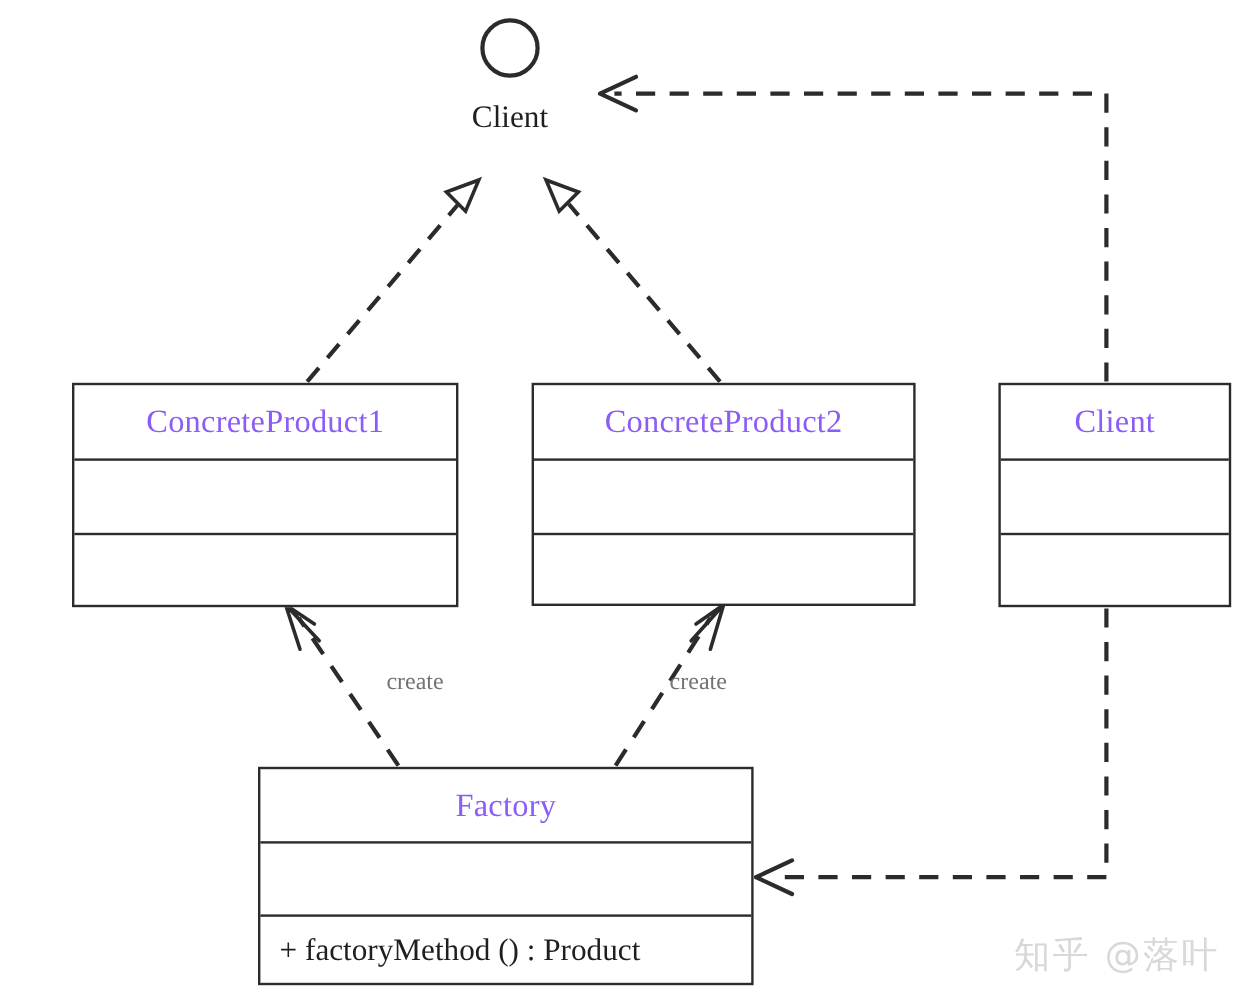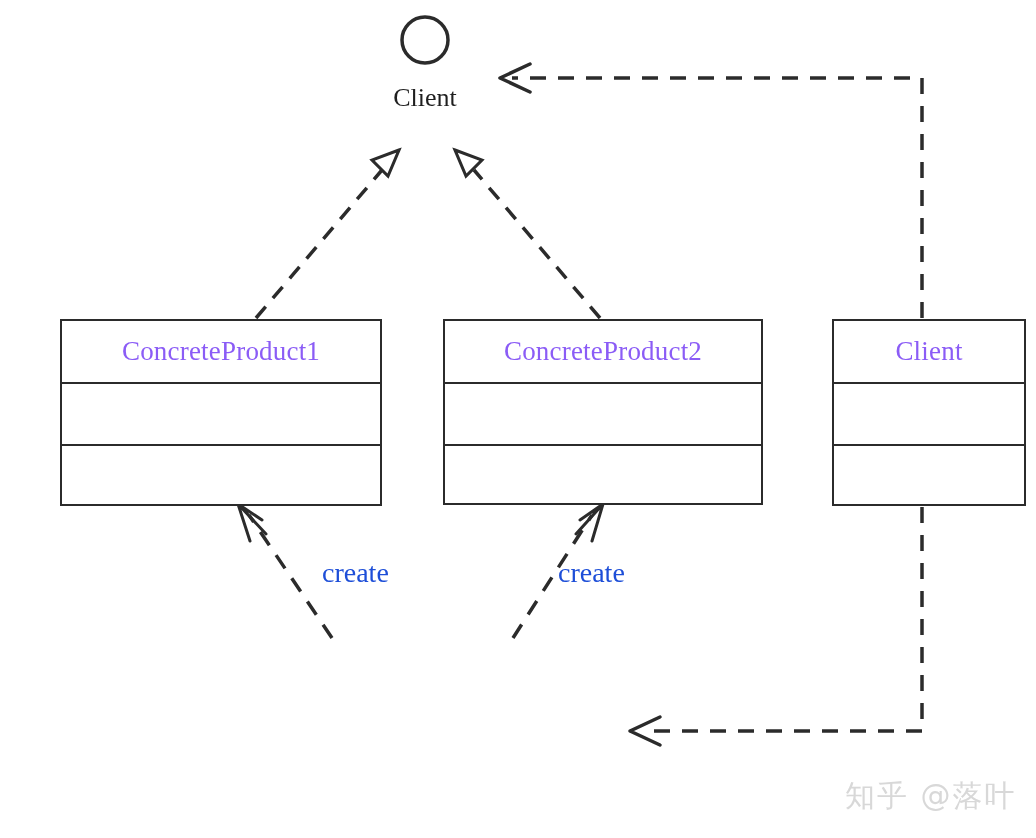--- a/index.html
+++ b/index.html
@@ -59,22 +59,22 @@
   }
   .iface-label {
     position: absolute;
     font-size: 26px;
     color: #1f1f1f;
     white-space: nowrap;
     text-align: center;
   }
   .edge-label {
     position: absolute;
-    font-size: 28px;
-    color: #1d4ed8;
+    font-size: 20px;
+    color: #737373;
     white-space: nowrap;
     font-family: Liberation Serif, serif;
   }
   .watermark {
     position: absolute;
     font-size: 30px;
     color: #d8d8d8;
     white-space: nowrap;
     font-family: "DejaVu Sans", "Liberation Sans", sans-serif;
     letter-spacing: 2px;
@@ -151,20 +151,31 @@
       <span class="class-title">Client</span>
     </div>
     <div class="uml-compartment compartment-ops divider-top" style="height: 62px;">
       <span class="op-text"></span>
     </div>
     <div class="uml-compartment compartment-ops divider-top" style="height: 60px;">
       <span class="op-text"></span>
     </div>
   </div>
 
+  <div class="uml-class" style="left: 215px; top: 639px; width: 413px; height: 182px;">
+    <div class="uml-compartment compartment-name" style="height: 60px;">
+      <span class="class-title">Factory</span>
+    </div>
+    <div class="uml-compartment compartment-ops divider-top" style="height: 61px;">
+      <span class="op-text"></span>
+    </div>
+    <div class="uml-compartment compartment-ops divider-top" style="height: 57px;">
+      <span class="op-text">+ factoryMethod () : Product</span>
+    </div>
+  </div>
 
   <div class="edge-label" style="left: 322px; top: 557px;">create</div>
 
   <div class="edge-label" style="left: 558px; top: 557px;">create</div>
 
   <div class="watermark" style="left: 845px; top: 776px;">知乎 @落叶</div>
 
 </div>
 
 </body></html>

